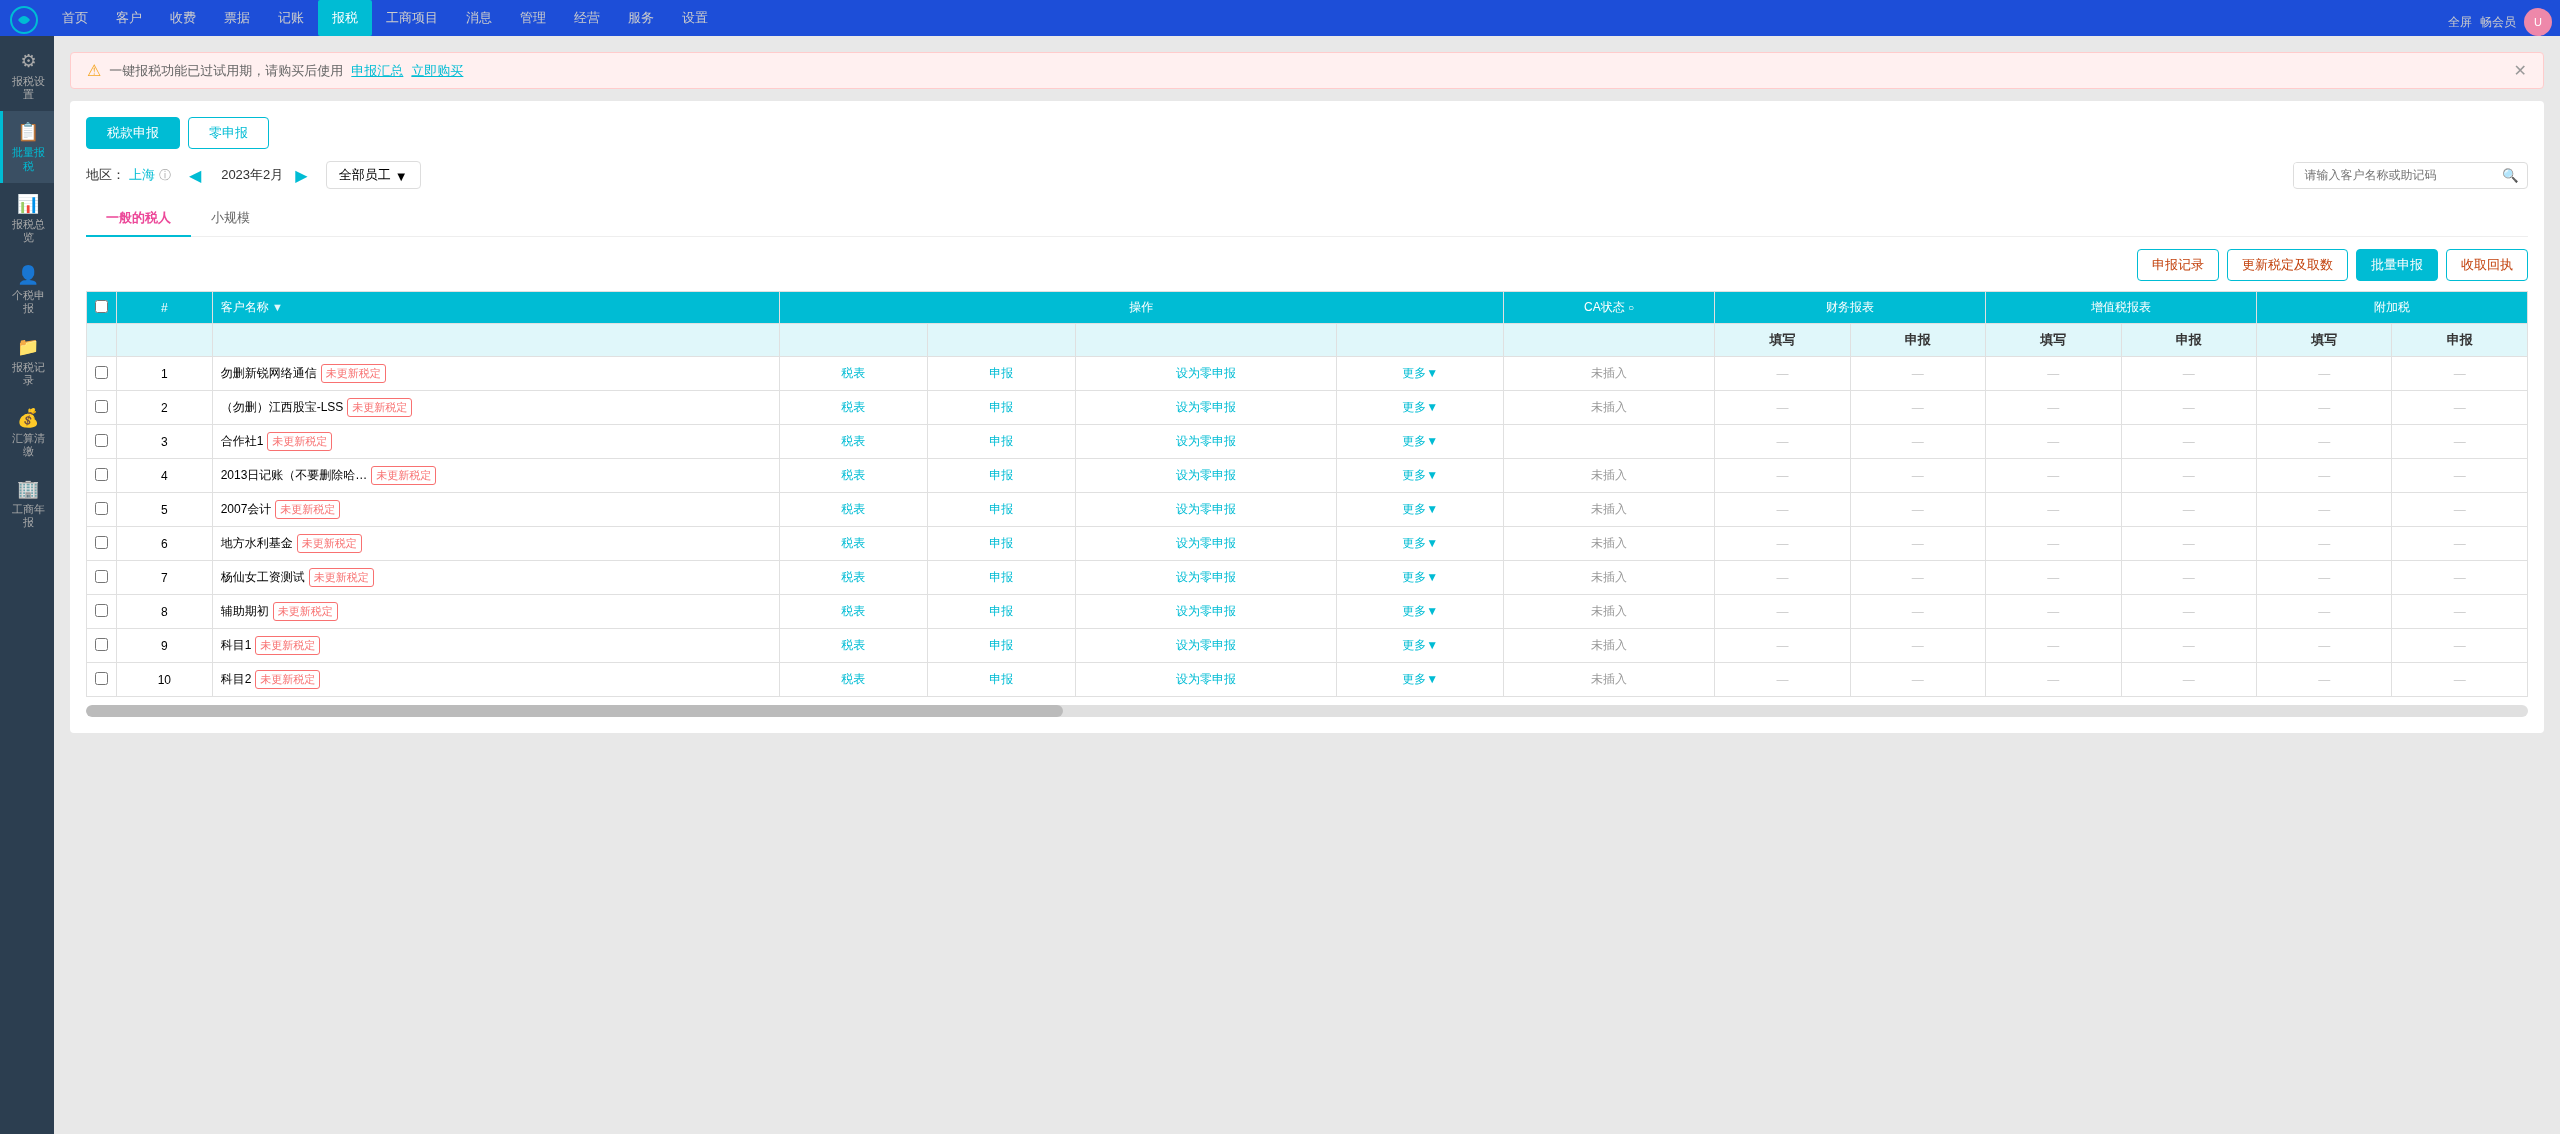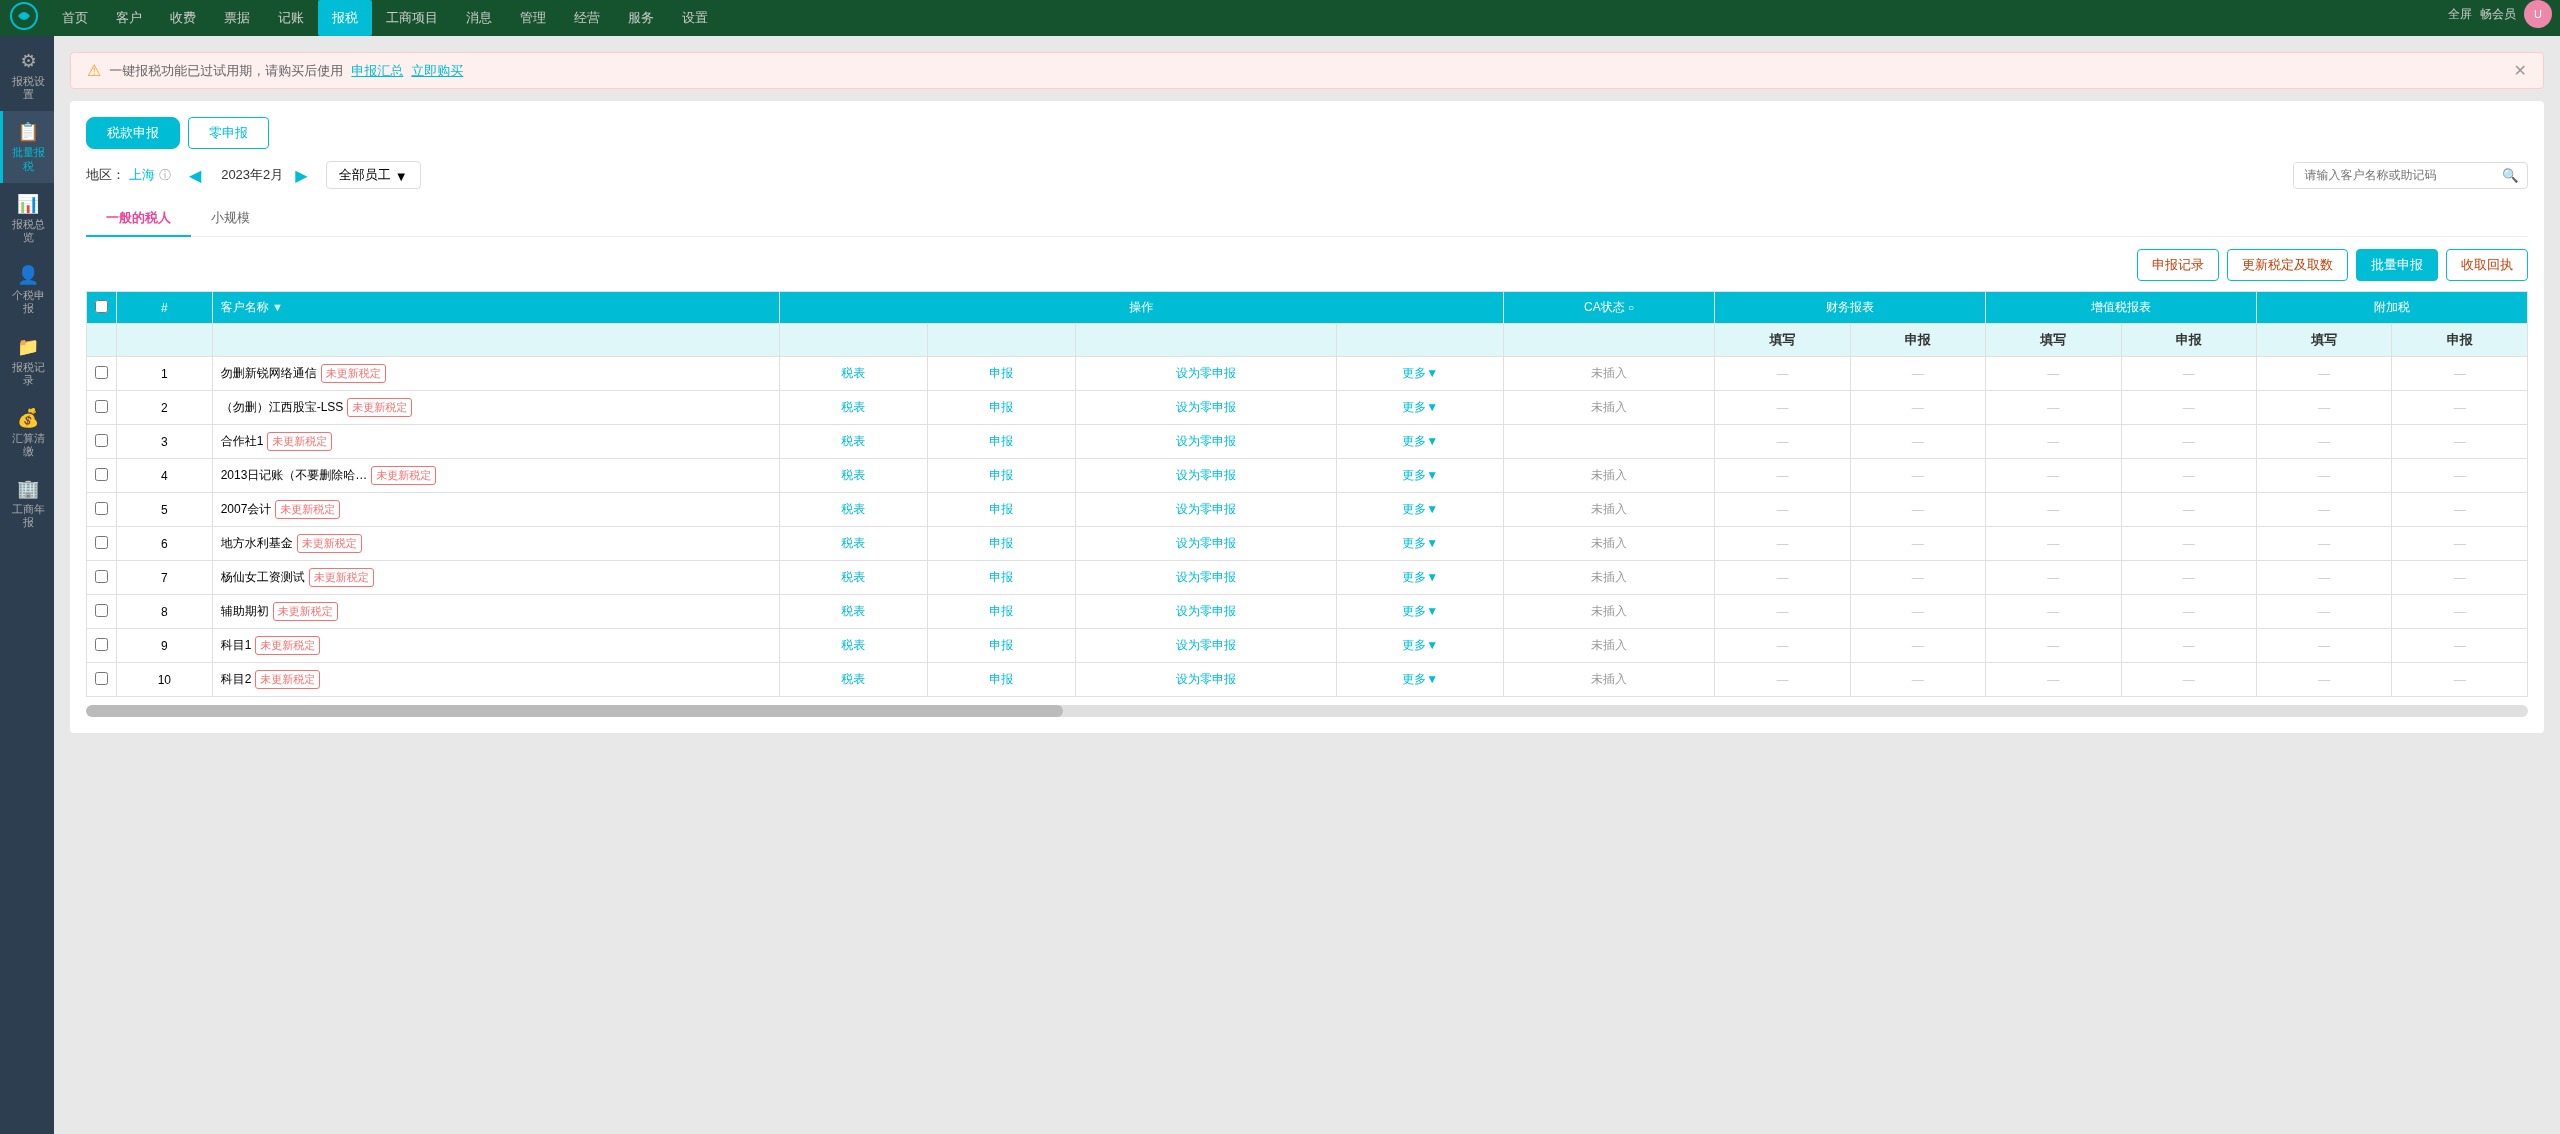--- a/index.html
+++ b/index.html
@@ -1,22 +1,22 @@
 <!DOCTYPE html>
 <html><head>
   <meta charset="utf-8">
   <style>
     * { box-sizing: border-box; margin: 0; padding: 0; }
     body { font-family: 'Microsoft YaHei', sans-serif; font-size: 13px; background: #f0f0f0; display: flex; flex-direction: column; height: 100vh; overflow: hidden; }
 
     
     .top-nav {
-      background: #14532d;
-      display: flex;
-      align-items: flex-start;
+      background: #1d4ed8;
+      display: flex;
+      align-items: flex-end;
       height: 36px;
       padding: 0 8px;
       color: #ccc;
       flex-shrink: 0;
     }
     .top-nav .logo {
       width: 32px;
       height: 32px;
       margin-right: 8px;
       display: flex;
@@ -140,21 +140,20 @@
       border-radius: 4px;
       border: 1px solid #00bcd4;
       cursor: pointer;
       font-size: 13px;
       background: #fff;
       color: #00bcd4;
     }
     .tab-btn.active {
       background: #00bcd4;
       color: #fff;
-      border-radius: 8px;
     }
 
     
     .filters-row {
       display: flex;
       align-items: center;
       gap: 12px;
       margin-bottom: 12px;
       flex-wrap: wrap;
     }

